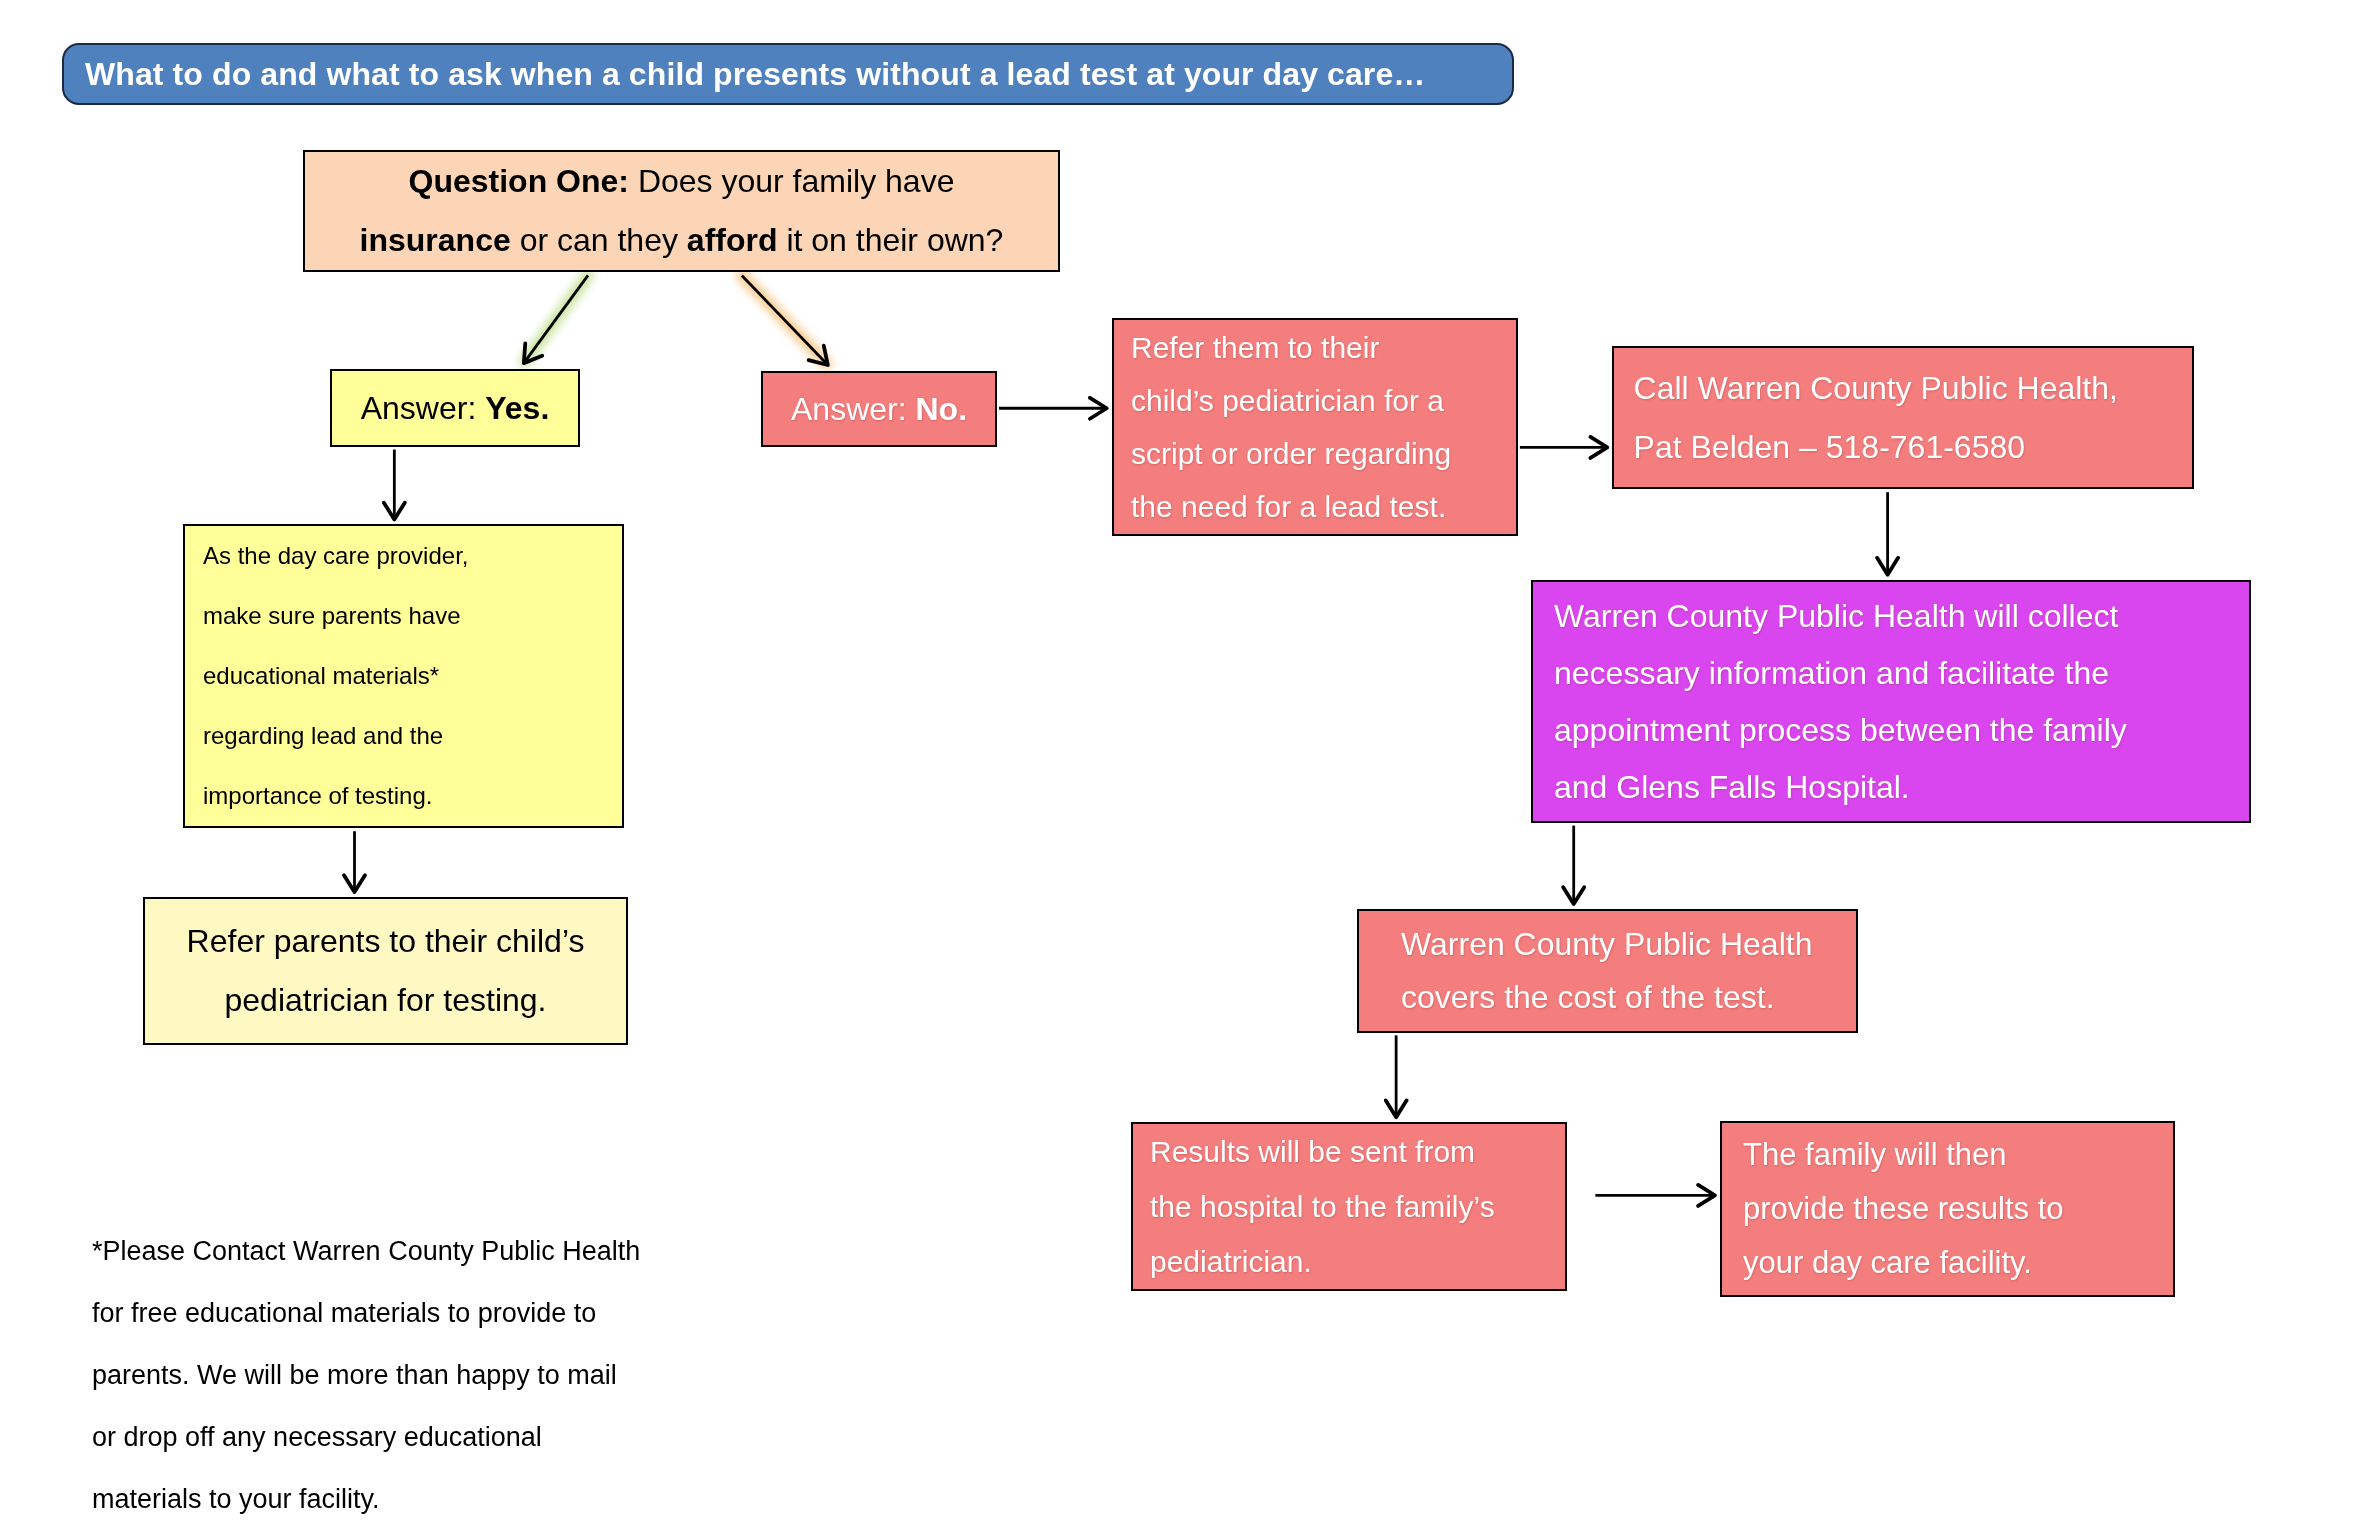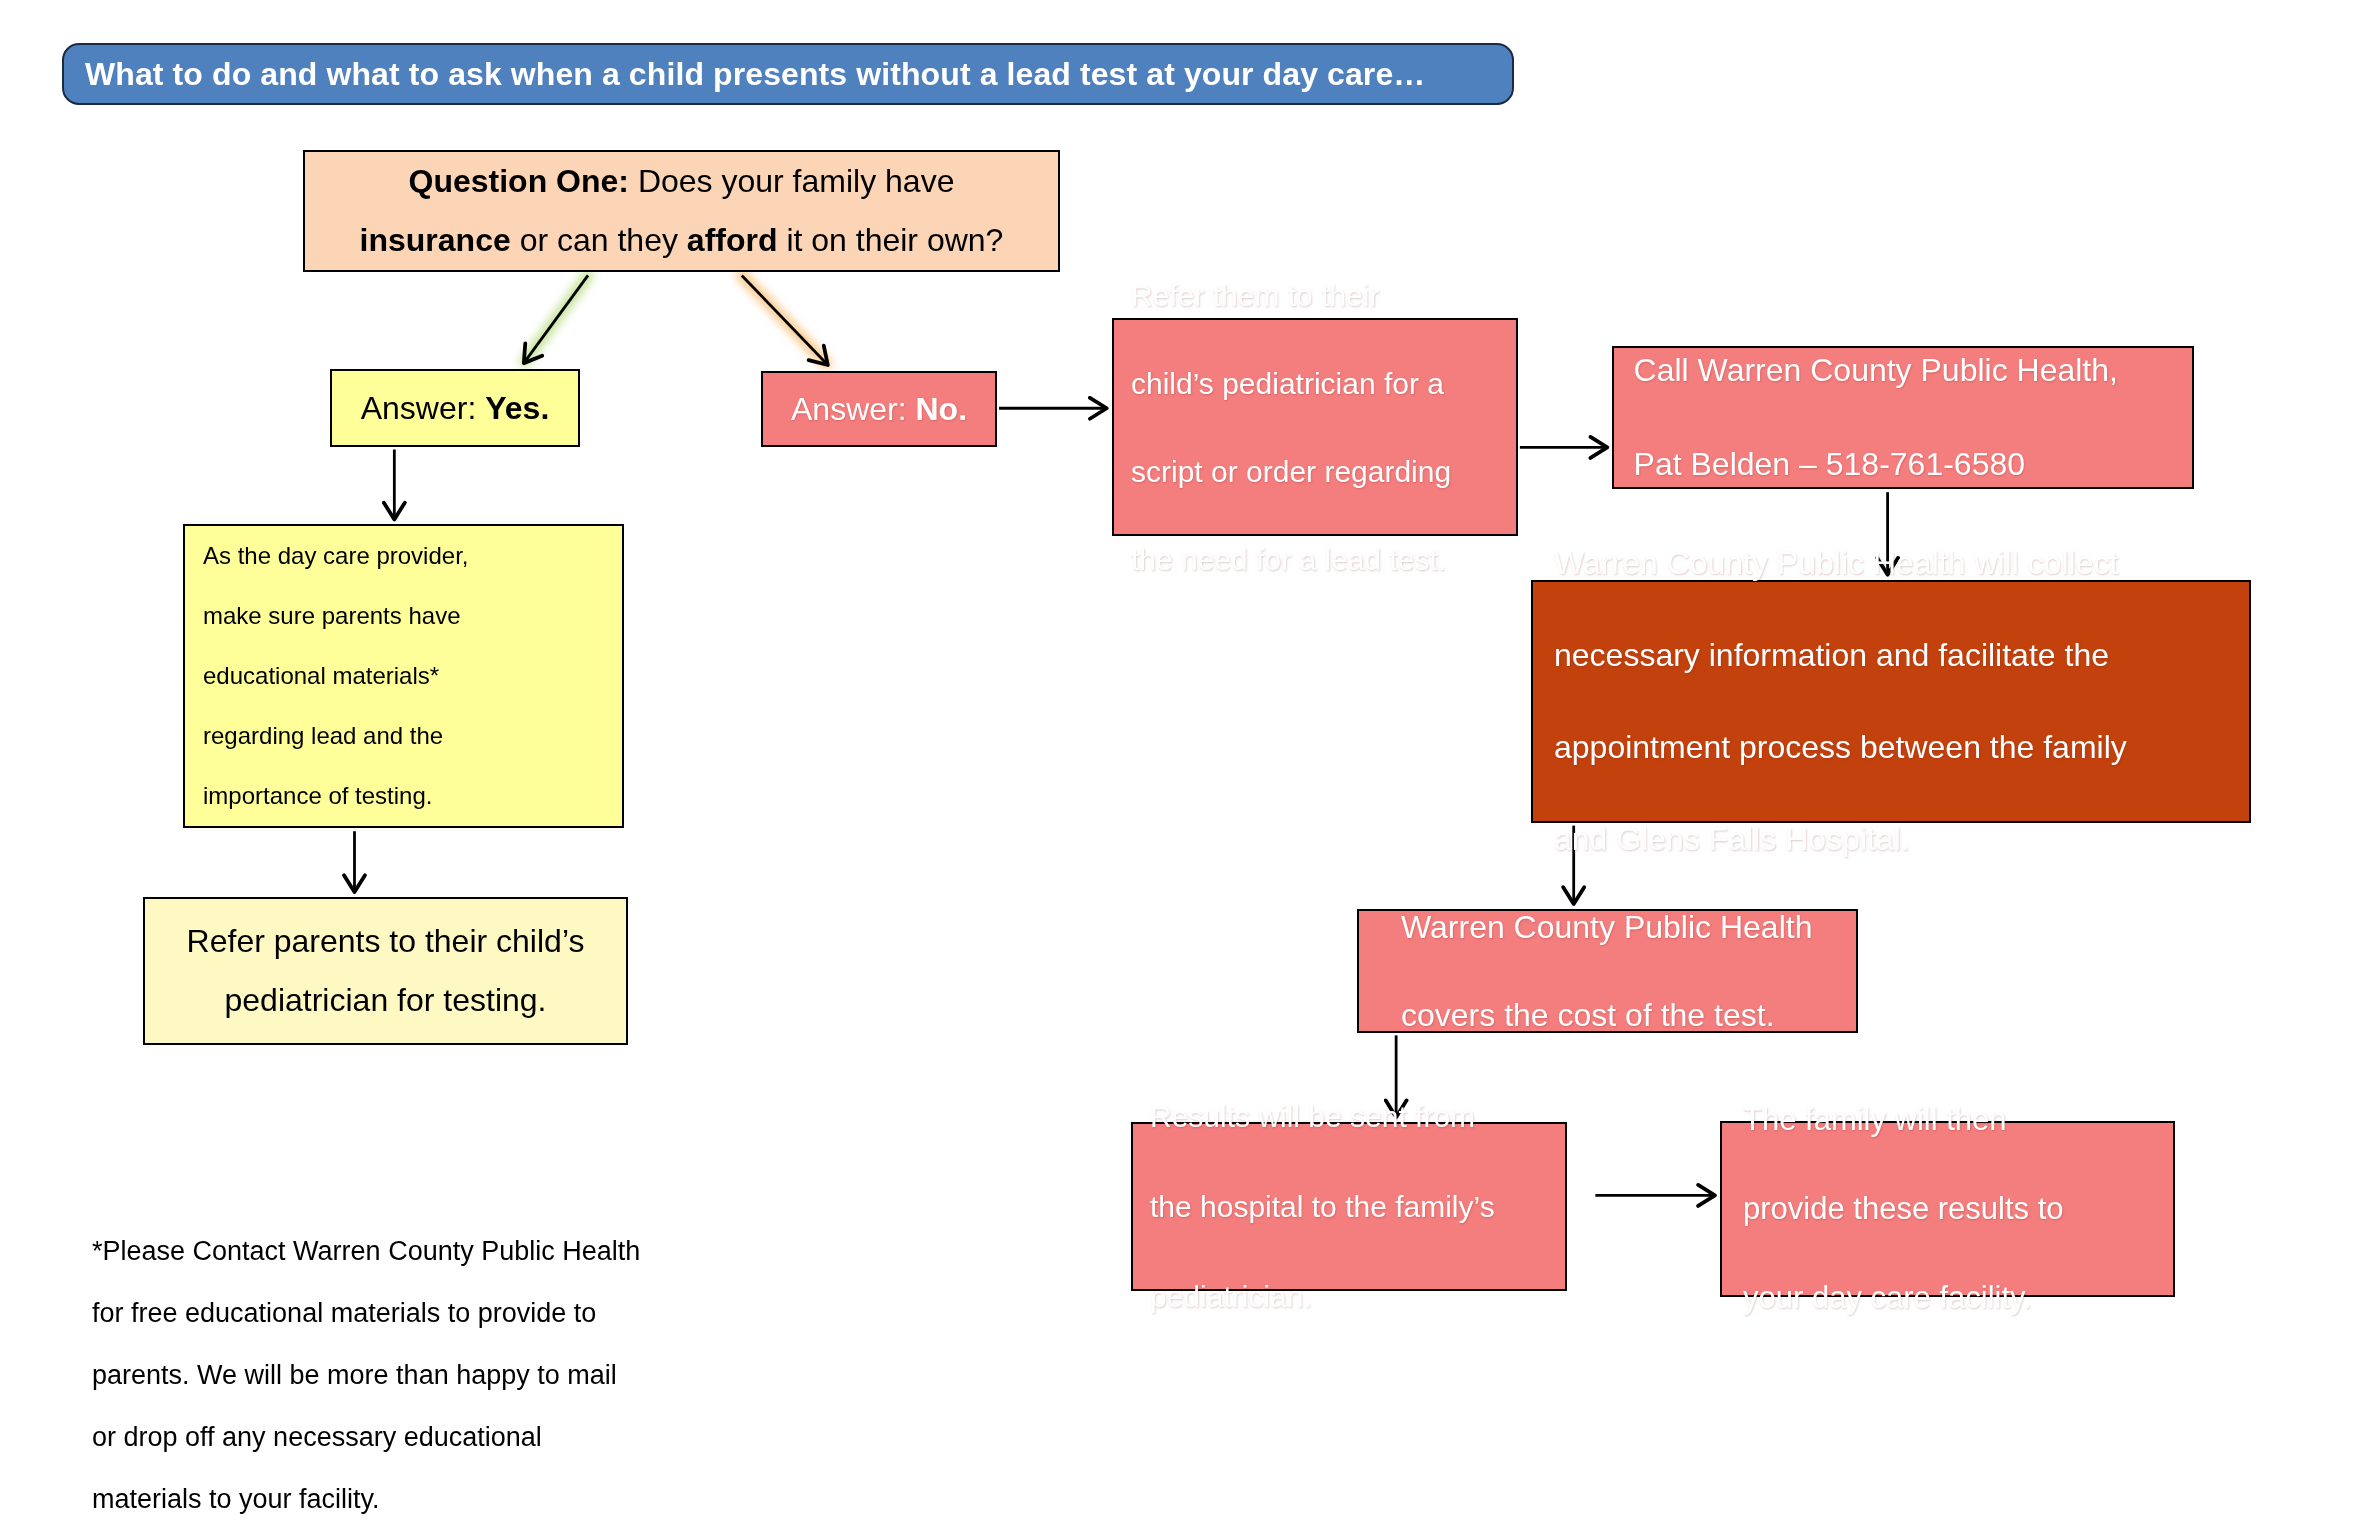--- a/index.html
+++ b/index.html
@@ -18,21 +18,21 @@
     letter-spacing:0.1px;
   }
   #arrow-layer{position:absolute;left:0;top:0;width:2377px;height:1538px;}
   .node{
     position:absolute;box-sizing:border-box;
     display:flex;flex-direction:column;justify-content:center;
   }
   .node .line{white-space:nowrap;}
   .node.center .line{text-align:center;}
   .node span.b{font-weight:bold;}
-  .salmon-text{text-shadow:0.7px 1.4px 2.1px rgba(120,40,40,0.25);gap:35px;}
+  .salmon-text{text-shadow:0.7px 1.4px 2.1px rgba(120,40,40,0.25);}
   #footnote{
     position:absolute;left:92px;top:1220px;width:804px;
     color:#000;font-weight:normal;font-size:27px;line-height:62px;
     white-space:nowrap;
   }
 </style>
 </head>
 <body>
 
 <div id="canvas">
@@ -105,21 +105,21 @@
       <div class="node salmon-text" style="left: 1112px; top: 318px; width: 406px; height: 218px; font-size: 30px; line-height: 53px; padding: 2.8px 17px; background: rgb(244, 125, 125); border: 2.1px solid rgb(0, 0, 0); color: rgb(255, 255, 255);">
         <div class="line"><span>Refer them to their</span></div>
         <div class="line"><span>child’s pediatrician for a</span></div>
         <div class="line"><span>script or order regarding</span></div>
         <div class="line"><span>the need for a lead test.</span></div>
       </div>
       <div class="node salmon-text" style="left: 1612px; top: 346px; width: 582px; height: 143px; font-size: 32px; line-height: 59px; padding: 5.6px 19.6px; background: rgb(244, 125, 125); border: 2.1px solid rgb(0, 0, 0); color: rgb(255, 255, 255);">
         <div class="line"><span>Call Warren County Public Health,</span></div>
         <div class="line"><span>Pat Belden – 518-761-6580</span></div>
       </div>
-      <div class="node salmon-text" style="left: 1531px; top: 580px; width: 720px; height: 243px; font-size: 32px; line-height: 57px; padding: 7px 21px; background: #c2410c; border: 2.1px solid rgb(0, 0, 0); color: rgb(255, 255, 255);">
+      <div class="node salmon-text" style="left: 1531px; top: 580px; width: 720px; height: 243px; font-size: 32px; line-height: 57px; padding: 7px 21px; background: #d946ef; border: 2.1px solid rgb(0, 0, 0); color: rgb(255, 255, 255);">
         <div class="line"><span>Warren County Public Health will collect</span></div>
         <div class="line"><span>necessary information and facilitate the</span></div>
         <div class="line"><span>appointment process between the family</span></div>
         <div class="line"><span>and Glens Falls Hospital.</span></div>
       </div>
       <div class="node salmon-text" style="left: 1357px; top: 909px; width: 501px; height: 124px; font-size: 32px; line-height: 53px; padding: 5.6px 42px; background: rgb(244, 125, 125); border: 2.1px solid rgb(0, 0, 0); color: rgb(255, 255, 255);">
         <div class="line"><span>Warren County Public Health</span></div>
         <div class="line"><span>covers the cost of the test.</span></div>
       </div>
       <div class="node salmon-text" style="left: 1131px; top: 1122px; width: 436px; height: 169px; font-size: 30px; line-height: 55px; padding: 4.2px 17px; background: rgb(244, 125, 125); border: 2.1px solid rgb(0, 0, 0); color: rgb(255, 255, 255);">

